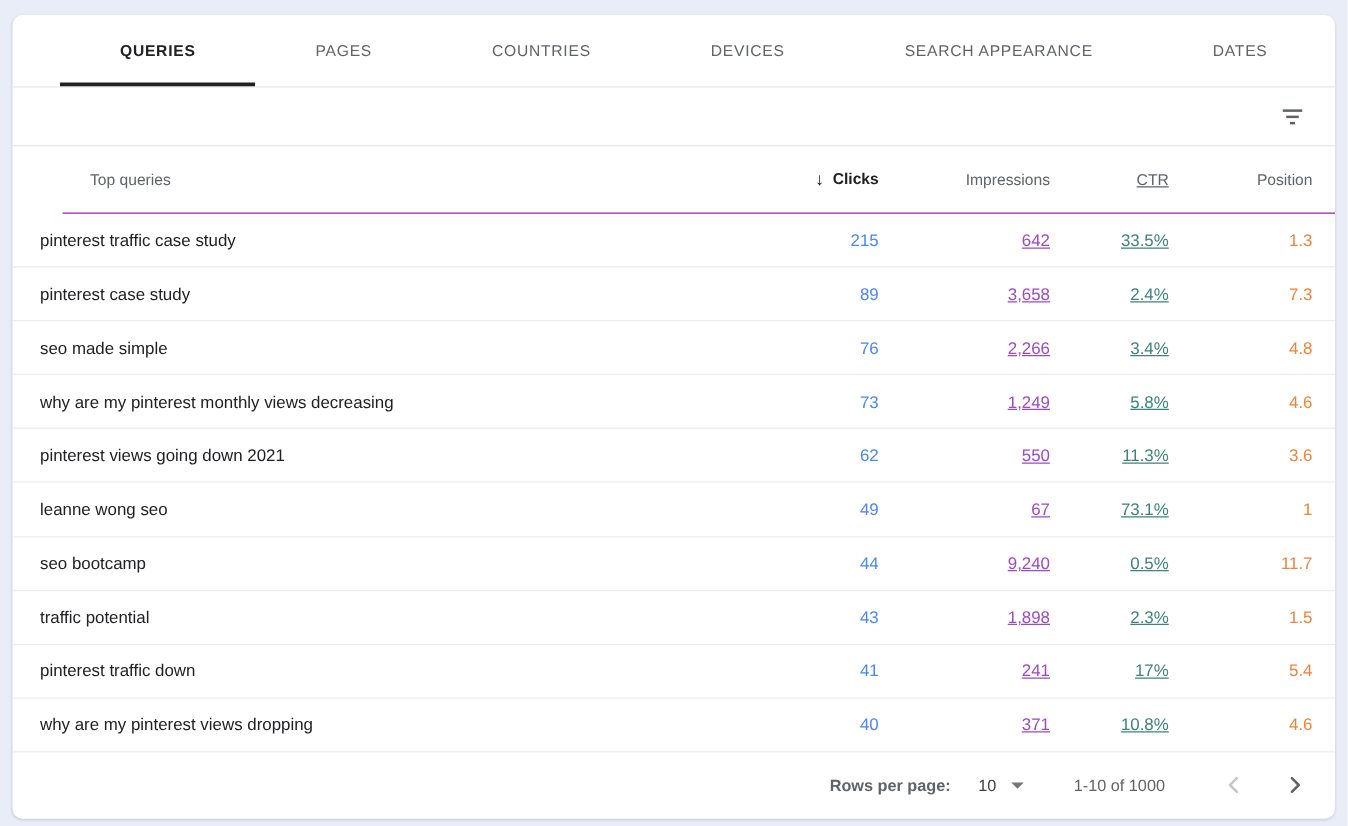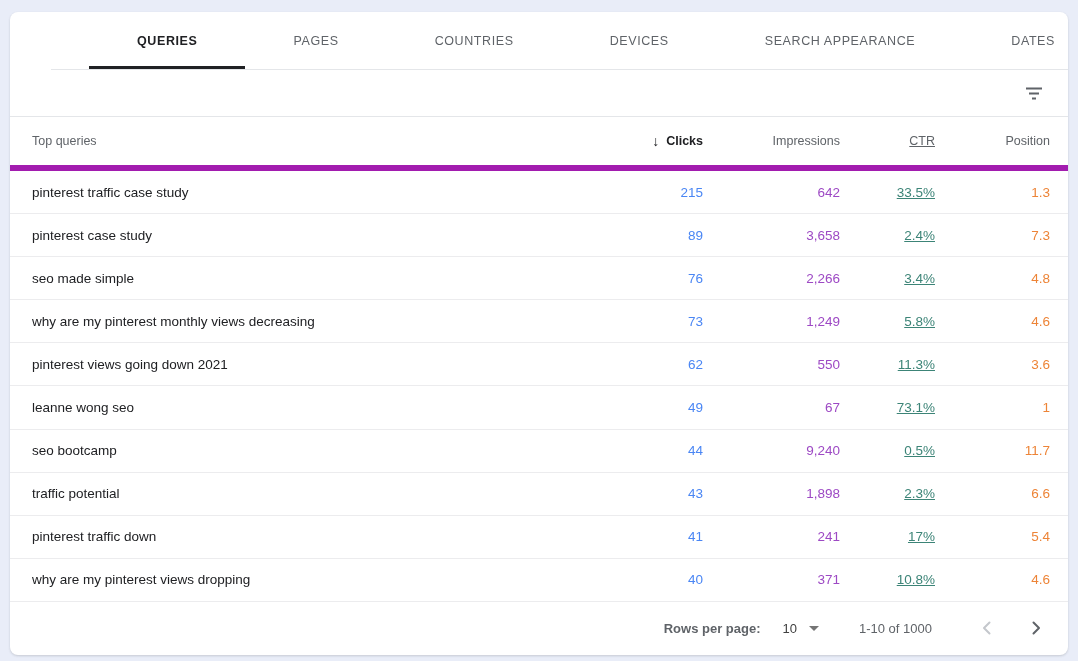--- a/index.html
+++ b/index.html
@@ -17,21 +17,20 @@
     border-radius: 8px;
     box-shadow: 0 1px 2px rgba(60,64,67,.12), 0 1px 3px rgba(60,64,67,.08);
     overflow: hidden;
   }
   
   .tabbar {
     display: flex;
     height: 58px;
     padding-left: 38px;
     border-bottom: 1px solid #e4e6e9;
-    margin-left: 41px;
   }
   .tab {
     display: flex; align-items: center;
     padding: 0 48px;
     font-size: 12.5px; font-weight: 500;
     letter-spacing: .6px;
     color: #5f6368;
     border-bottom: 3px solid transparent;
     padding-top: 3px;
     cursor: pointer;
@@ -52,23 +51,24 @@
   .filter-btn {
     width: 30px; height: 30px;
     display: flex; align-items: center; justify-content: center;
     cursor: pointer; border-radius: 50%;
   }
   
   .thead {
     height: 54px;
     display: flex; align-items: center;
     padding: 0 18px 0 22px;
-    border-bottom: 6px solid #a21caf;
+    border-bottom: 1px solid #a21caf;
     font-size: 12.5px;
     color: #5f6368;
+    margin-left: 40px;
   }
   .c-query { flex: 1; min-width: 0; }
   .c-num   { text-align: right; white-space: nowrap; }
   .c-clicks { width: 120px; }
   .c-imp    { width: 137px; }
   .c-ctr    { width: 95px; text-decoration: underline; }
   .c-pos    { width: 115px; }
   .clicks-header {
     display: inline-flex; align-items: center; justify-content: flex-end; gap: 7px;
     color: #202124; font-weight: 700;
@@ -79,21 +79,21 @@
   .row {
     height: 43.1px;
     display: flex; align-items: center;
     padding: 0 18px 0 22px;
     border-bottom: 1px solid #ececee;
     font-size: 13.5px;
     color: #202124;
     cursor: pointer;
   }
   .v-clicks { color: var(--color-clicks, #4a86f4); }
-  .v-imp    { color: var(--color-impressions, #9d49c4); }
+  .v-imp    { color: var(--color-impressions, #9d49c4); text-decoration: underline; }
   .v-ctr    { color: var(--color-ctr, #3c8477); }
   .v-pos    { color: var(--color-position, #ed8437); }
   
   .tfoot {
     height: 53px;
     display: flex; align-items: center; justify-content: flex-end;
     padding-right: 20px;
     font-size: 13px;
     color: #5f6368;
   }
@@ -214,21 +214,21 @@
       <div class="c-num c-clicks v-clicks">44</div>
       <div class="c-num c-imp v-imp">9,240</div>
       <div class="c-num c-ctr v-ctr">0.5%</div>
       <div class="c-num c-pos v-pos">11.7</div>
     </div>
       <div class="row">
       <div class="c-query">traffic potential</div>
       <div class="c-num c-clicks v-clicks">43</div>
       <div class="c-num c-imp v-imp">1,898</div>
       <div class="c-num c-ctr v-ctr">2.3%</div>
-      <div class="c-num c-pos v-pos">6.6</div>
+      <div class="c-num c-pos v-pos">1.5</div>
     </div>
       <div class="row">
       <div class="c-query">pinterest traffic down</div>
       <div class="c-num c-clicks v-clicks">41</div>
       <div class="c-num c-imp v-imp">241</div>
       <div class="c-num c-ctr v-ctr">17%</div>
       <div class="c-num c-pos v-pos">5.4</div>
     </div>
       <div class="row">
       <div class="c-query">why are my pinterest views dropping</div>

